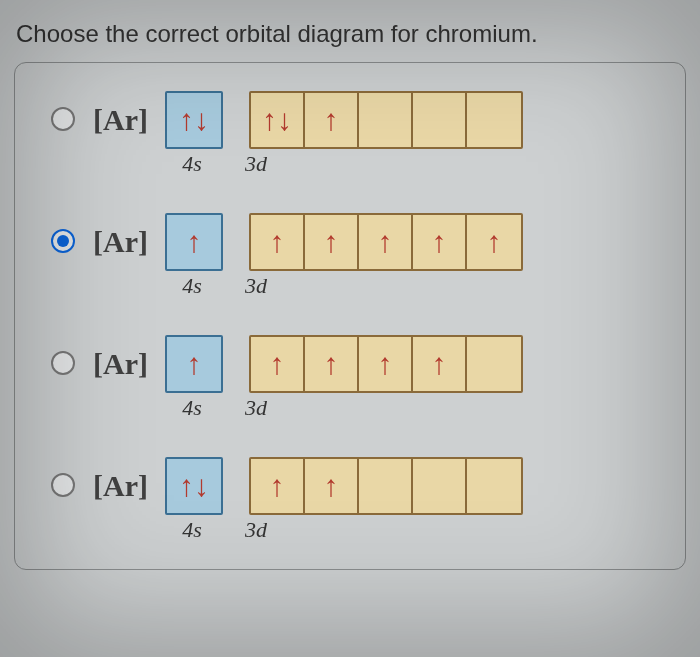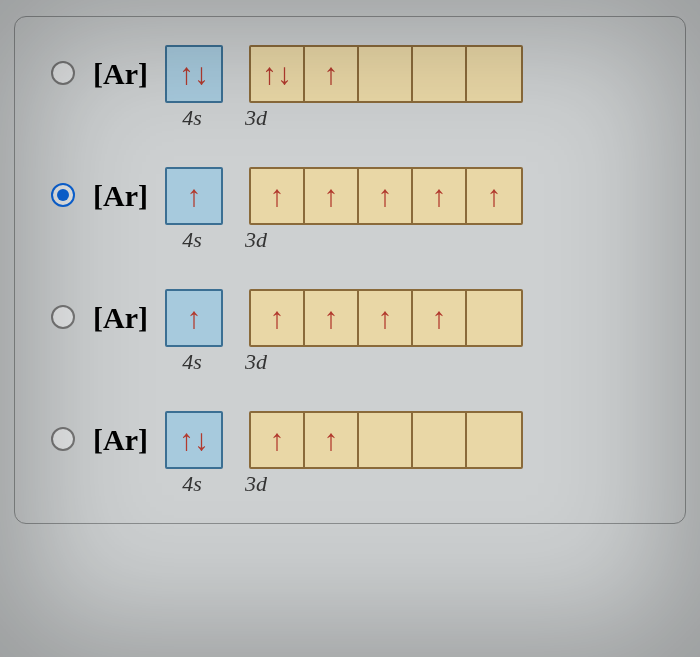--- a/index.html
+++ b/index.html
@@ -65,21 +65,21 @@
     flex-direction: column;
   }
   .top-line {
     display: flex;
     align-items: center;
   }
   .core {
     font-family: "Times New Roman", Times, serif;
     font-size: 30px;
     font-weight: bold;
-    color: #000000;
+    color: #404040;
     width: 72px;
   }
   .box-group {
     display: flex;
     border: 2px solid #8a6a3a;
     border-radius: 2px;
   }
   .box {
     width: 54px;
     height: 54px;
@@ -120,20 +120,21 @@
     position: absolute;
     inset: 0;
     pointer-events: none;
     box-shadow: inset 0 0 120px 30px rgba(0,0,0,0.25);
   }
 </style>
 </head>
 <body>
 
 <div class="page">
+  <div class="question">Choose the correct orbital diagram for chromium.</div>
 
   <div class="options-box">
 
     <div class="option-row">
       <div class="radio-wrap">
         <span class="radio"></span>
       </div>
       <div class="config">
         <div class="top-line">
           <div class="core">[Ar]</div>

